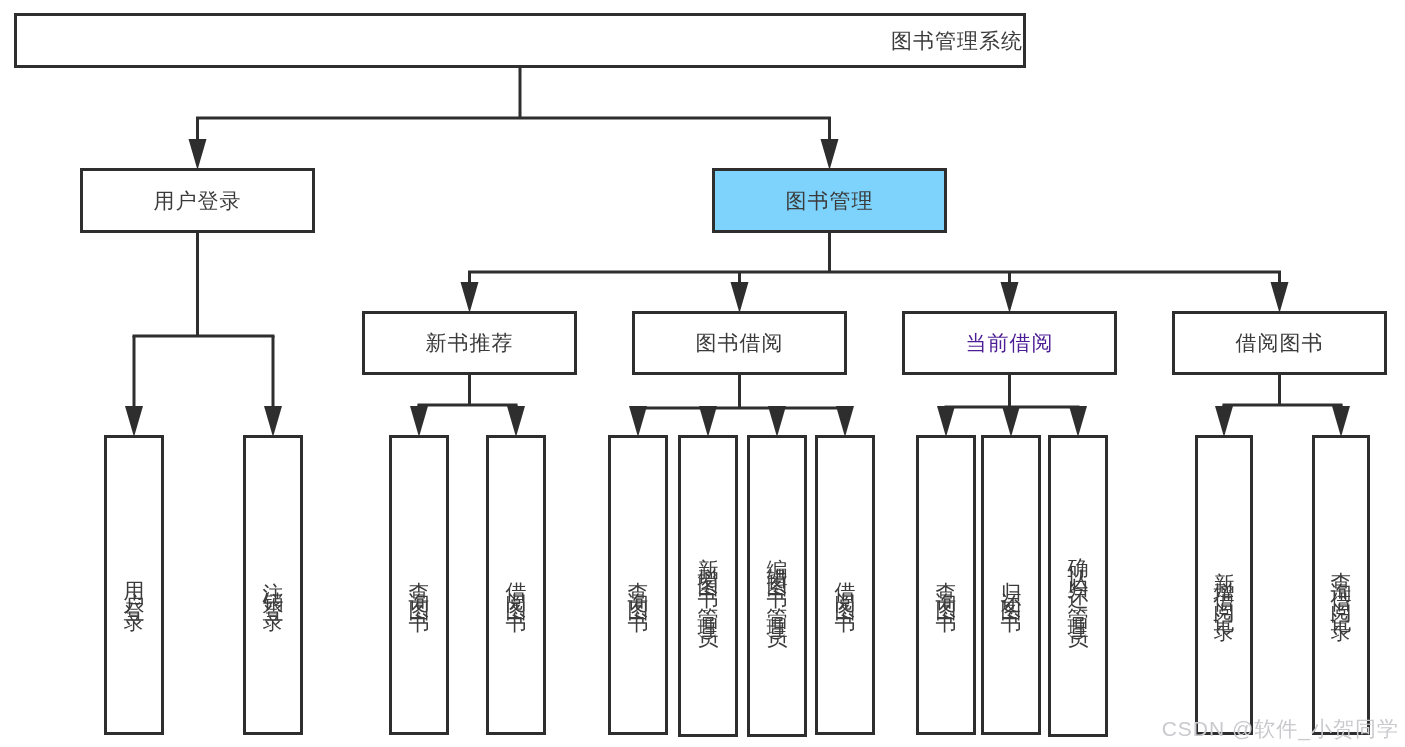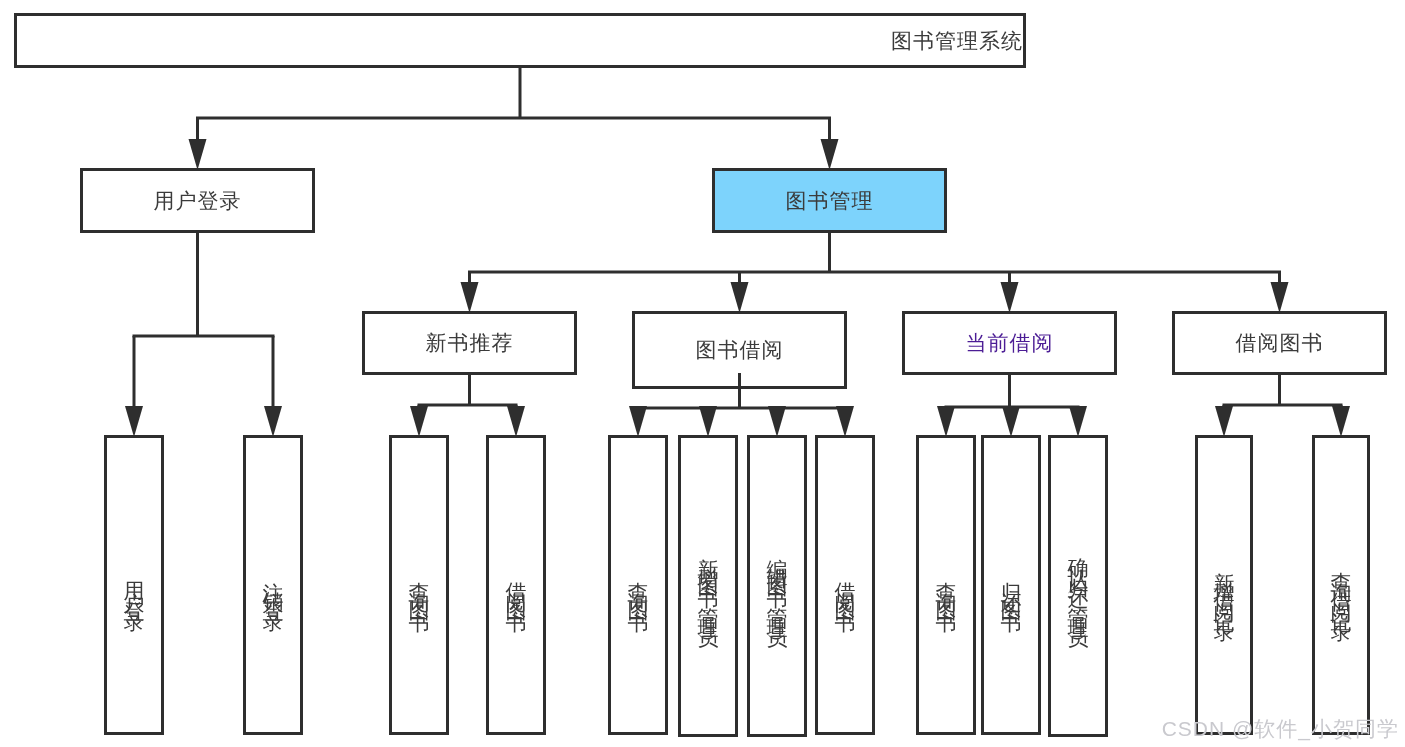--- a/index.html
+++ b/index.html
@@ -55,21 +55,21 @@
       </div>
       <div class="node" style="left: 80px; top: 168px; width: 235px; height: 65px; border-color: rgb(46, 46, 46); background: rgb(255, 255, 255); color: rgb(59, 59, 59);">
         <span class="label">用户登录</span>
       </div>
       <div class="node" style="left: 712px; top: 168px; width: 235px; height: 65px; border-color: rgb(46, 46, 46); background: #7dd3fc; color: rgb(59, 59, 59);">
         <span class="label">图书管理</span>
       </div>
       <div class="node" style="left: 362px; top: 311px; width: 215px; height: 64px; border-color: rgb(46, 46, 46); background: rgb(255, 255, 255); color: rgb(59, 59, 59);">
         <span class="label">新书推荐</span>
       </div>
-      <div class="node" style="left: 632px; top: 311px; width: 215px; height: 78px; border-color: rgb(46, 46, 46); background: rgb(255, 255, 255); color: rgb(59, 59, 59);">
+      <div class="node" style="left: 632px; top: 311px; width: 215px; height: 64px; border-color: rgb(46, 46, 46); background: rgb(255, 255, 255); color: rgb(59, 59, 59);">
         <span class="label">图书借阅</span>
       </div>
       <div class="node" style="left: 902px; top: 311px; width: 215px; height: 64px; border-color: rgb(46, 46, 46); background: rgb(255, 255, 255); color: #4c1d95;">
         <span class="label">当前借阅</span>
       </div>
       <div class="node" style="left: 1172px; top: 311px; width: 215px; height: 64px; border-color: rgb(46, 46, 46); background: rgb(255, 255, 255); color: rgb(59, 59, 59);">
         <span class="label">借阅图书</span>
       </div>
       <div class="node vert" style="left: 104px; top: 435px; width: 60px; height: 300px; border-color: rgb(46, 46, 46); background: rgb(255, 255, 255); color: rgb(59, 59, 59);">
         <span class="label">用户登录</span>

